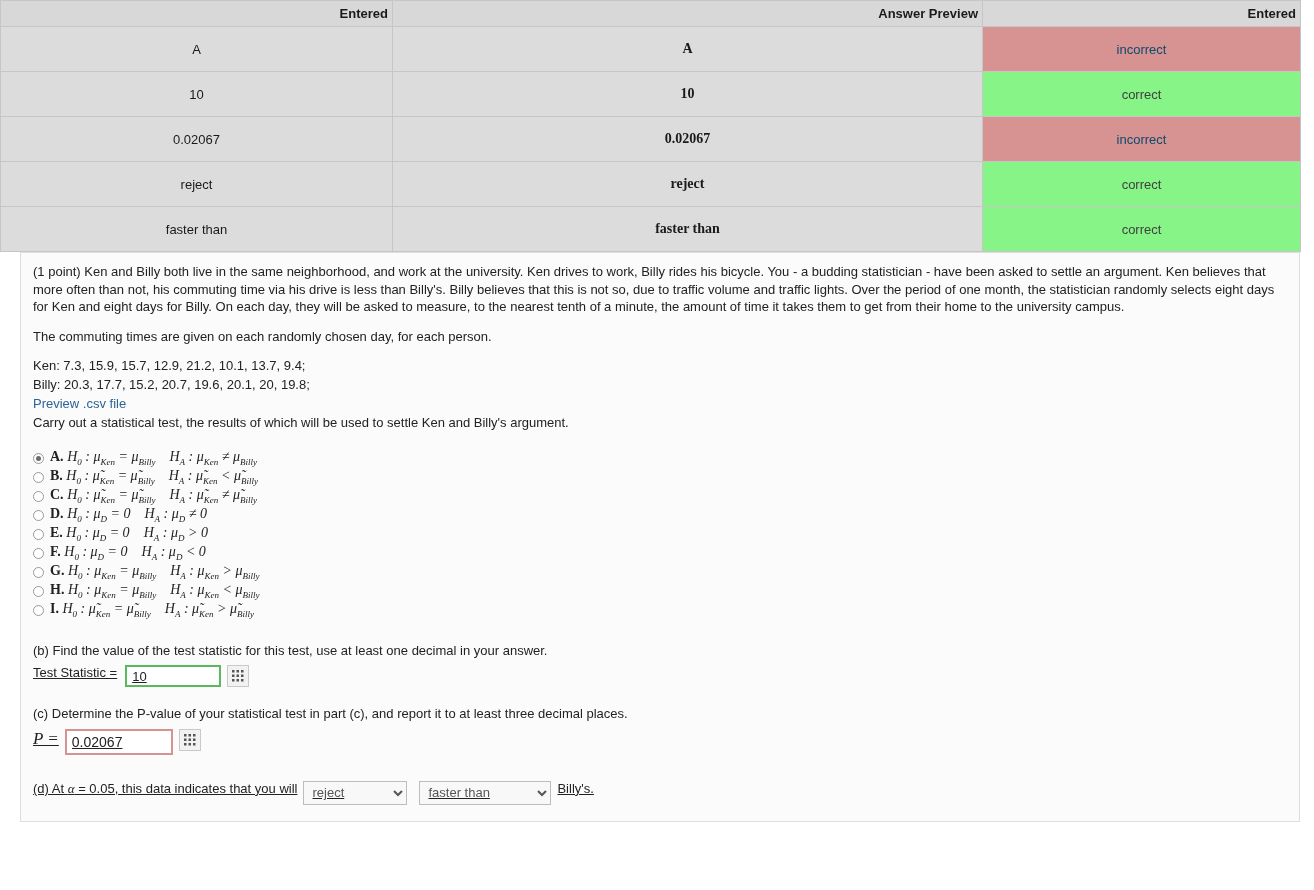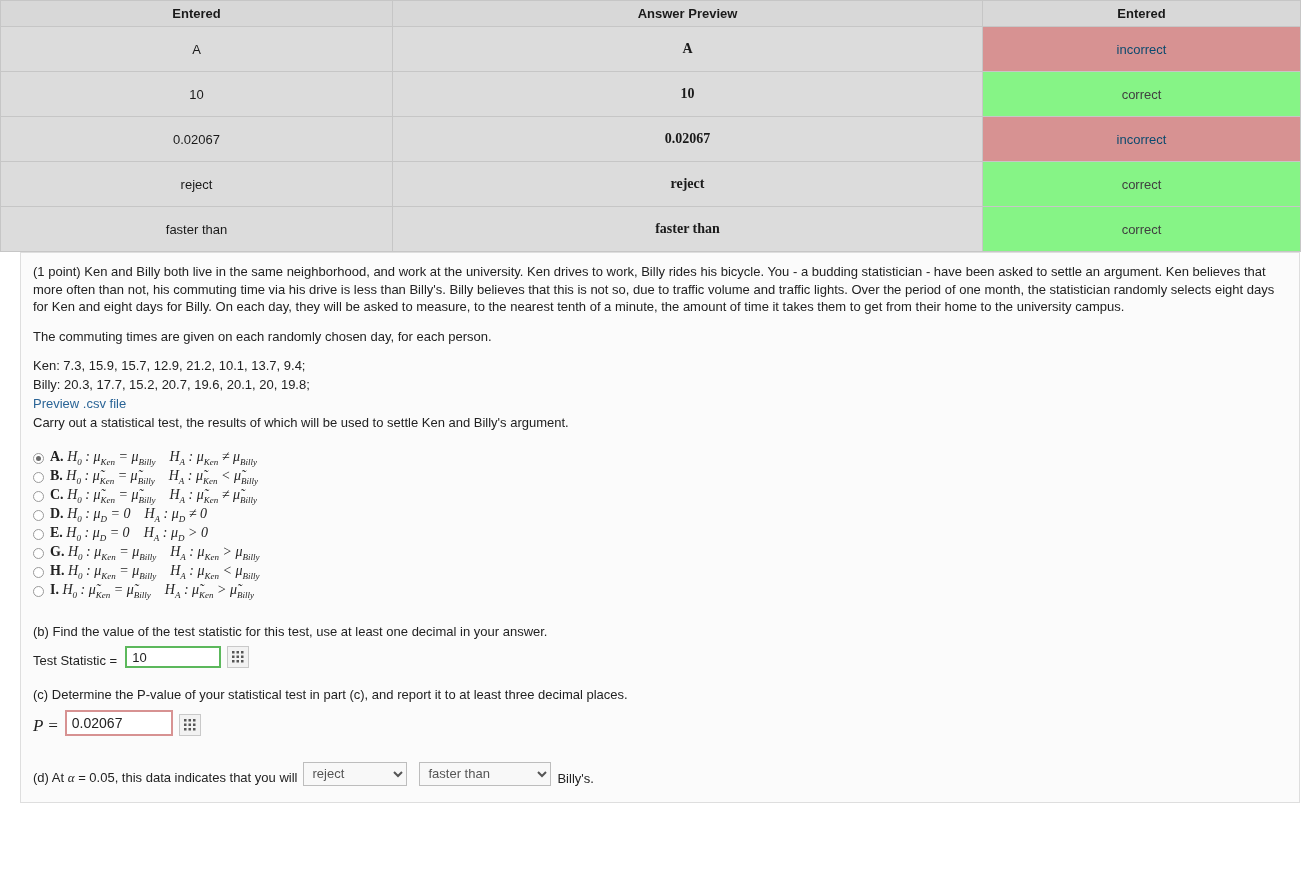--- a/index.html
+++ b/index.html
@@ -23,21 +23,21 @@
     border-collapse: collapse;
     width: 1300px;
     margin: 0 0 0 0;
     table-layout: fixed;
   }
   table.results th {
     background: #d8d8d8;
     border: 1px solid #c6c6c6;
     font-size: 13px;
     font-weight: bold;
-    text-align: center;
+    text-align: right;
     padding: 5px 4px;
     color: #1a1a1a;
   }
   table.results td {
     border: 1px solid #c6c6c6;
     text-align: center;
     font-size: 13px;
     padding: 14px 4px;
     background: #dcdcdc;
     color: #1a1a1a;
@@ -121,23 +121,24 @@
     white-space: nowrap;
   }
   .mth { font-family: "Liberation Serif", serif; font-style: italic; }
   .sub { font-size: 9px; vertical-align: sub; font-style: italic; }
   .gap { display: inline-block; width: 14px; }
 
   
   .qline { font-size: 13px; margin-top: 4px; }
   .inline-row {
     display: flex;
-    align-items: flex-end;
+    align-items: flex-start;
     margin-top: 6px;
     font-size: 13px;
+    text-decoration: underline;
   }
   input.ansbox {
     height: 22px;
     font-size: 13px;
     padding: 2px 5px;
     box-sizing: border-box;
     border: 1px solid #bdbdbd;
     background: #ffffff;
     font-family: "Liberation Sans", sans-serif;
     color: #222;
@@ -259,20 +260,25 @@
         <span class="lbl"><b>D.</b>
           <span class="mth">H<span class="sub">0</span> : μ<span class="sub">D</span> = 0</span><span class="gap"></span><span class="mth">H<span class="sub">A</span> : μ<span class="sub">D</span> ≠ 0</span></span>
       </div>
 
       <div class="choice">
         <span class="radio"></span>
         <span class="lbl"><b>E.</b>
           <span class="mth">H<span class="sub">0</span> : μ<span class="sub">D</span> = 0</span><span class="gap"></span><span class="mth">H<span class="sub">A</span> : μ<span class="sub">D</span> &gt; 0</span></span>
       </div>
 
+      <div class="choice">
+        <span class="radio"></span>
+        <span class="lbl"><b>F.</b>
+          <span class="mth">H<span class="sub">0</span> : μ<span class="sub">D</span> = 0</span><span class="gap"></span><span class="mth">H<span class="sub">A</span> : μ<span class="sub">D</span> &lt; 0</span></span>
+      </div>
 
       <div class="choice">
         <span class="radio"></span>
         <span class="lbl"><b>G.</b>
           <span class="mth">H<span class="sub">0</span> : μ<span class="sub">Ken</span> = μ<span class="sub">Billy</span></span><span class="gap"></span><span class="mth">H<span class="sub">A</span> : μ<span class="sub">Ken</span> &gt; μ<span class="sub">Billy</span></span></span>
       </div>
 
       <div class="choice">
         <span class="radio"></span>
         <span class="lbl"><b>H.</b>

